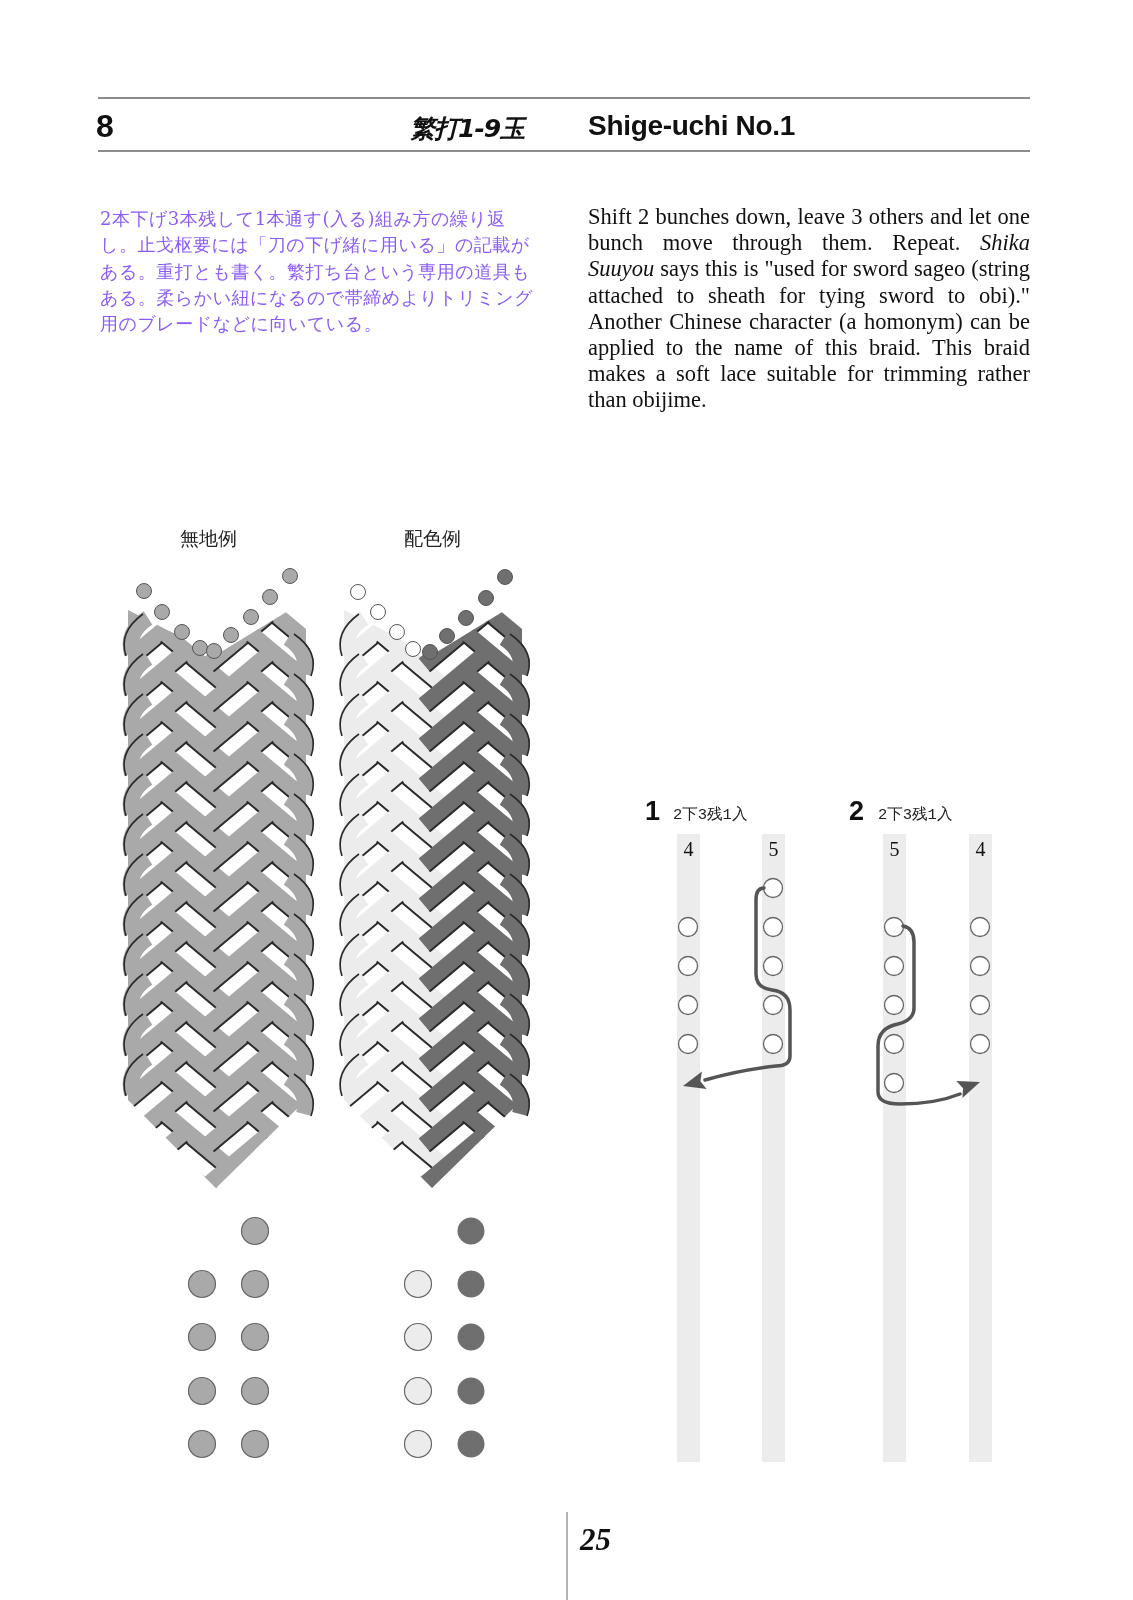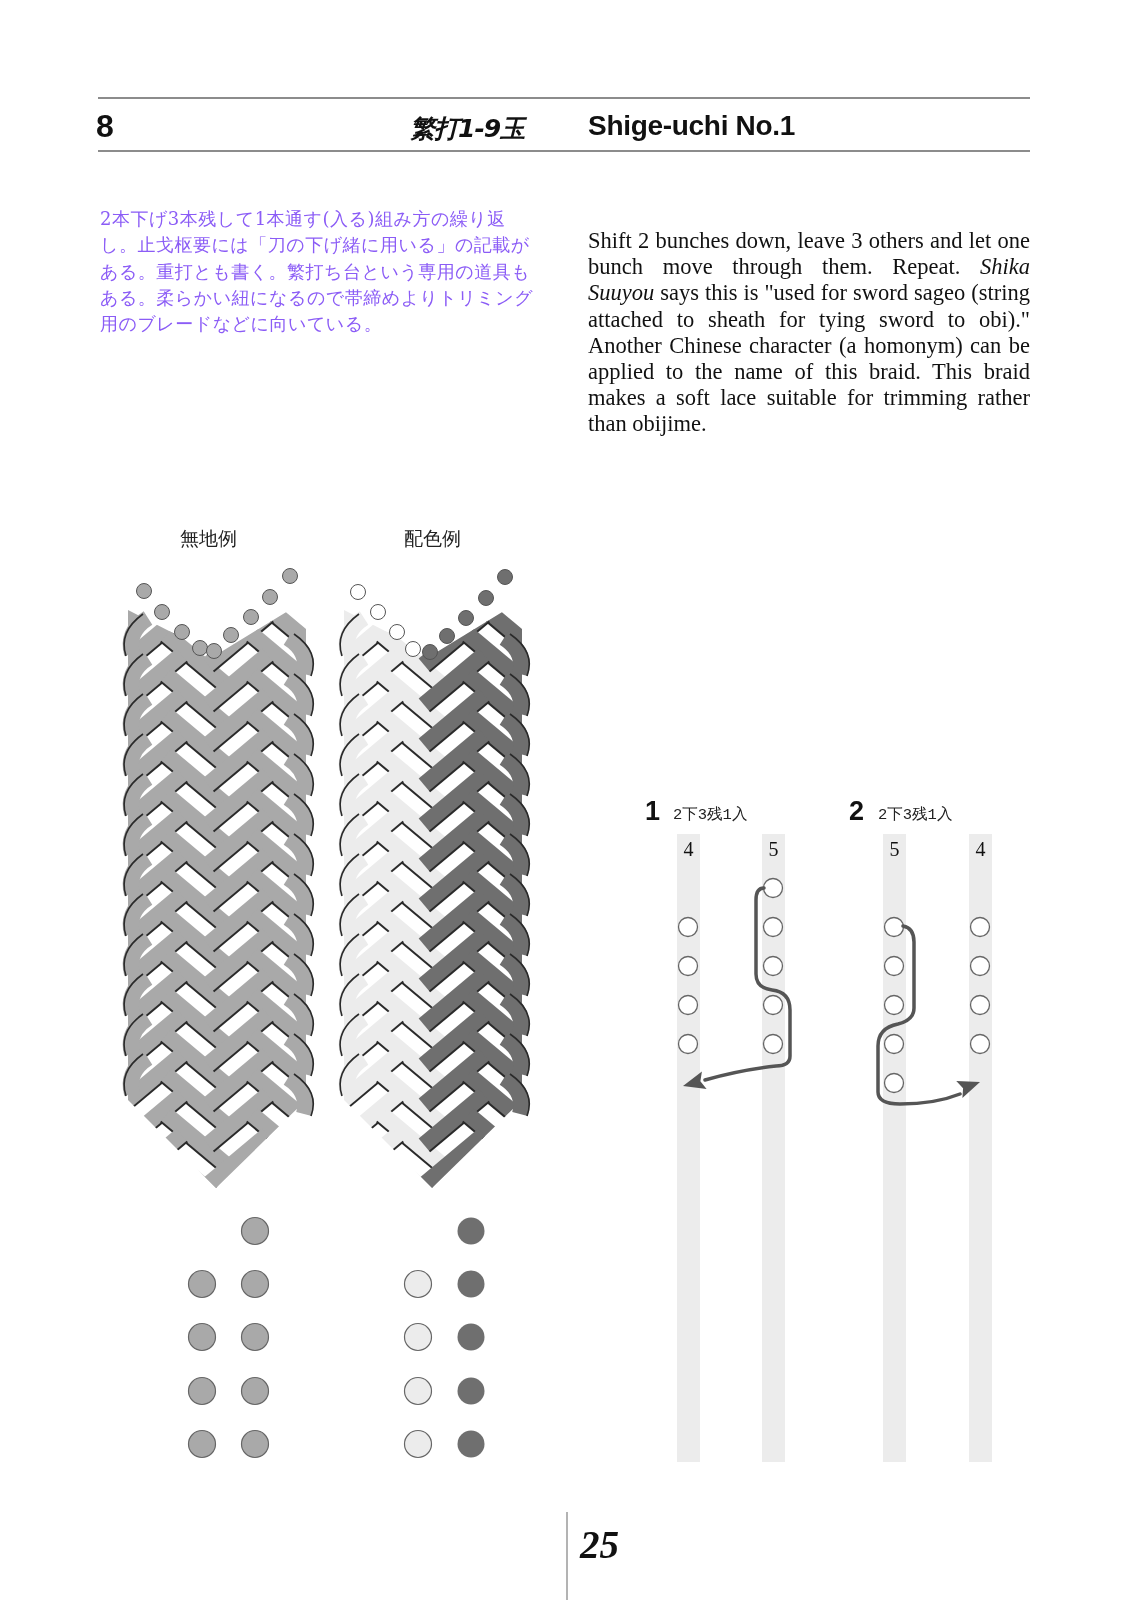--- a/index.html
+++ b/index.html
@@ -2,29 +2,29 @@
 <html><head>
 <meta charset="utf-8">
 <style>
   html, body { margin: 0; padding: 0; background: #ffffff; }
   body { width: 1133px; height: 1600px; position: relative; overflow: hidden; font-family: "DejaVu Serif", serif; color: #111; }
   .rule { position: absolute; left: 98px; width: 932px; height: 1.5px; background: #8c8c8c; }
   .chapter-num { position: absolute; left: 96px; top: 108px; font-family: "Liberation Sans", sans-serif; font-weight: bold; font-size: 32px; letter-spacing: -0.5px; }
   .title-jp { position: absolute; left: 410px; top: 112px; font-family: "DejaVu Sans", sans-serif; font-weight: bold; font-size: 25px; letter-spacing: -1px; font-style: italic; }
   .title-en { position: absolute; left: 588px; top: 110px; font-family: "Liberation Sans", sans-serif; font-weight: bold; font-size: 28px; letter-spacing: -0.3px; text-align: right; }
   .body-jp { position: absolute; left: 100px; top: 206px; width: 440px; font-family: "DejaVu Serif", serif; font-size: 18px; line-height: 26.3px; color: #8b5cf6; letter-spacing: 0.5px; }
-  .body-en { position: absolute; left: 588px; top: 204px; width: 442px; font-family: "Liberation Serif", serif; font-size: 22.5px; line-height: 26.2px; text-align: justify; color: #111; margin-top: 24px; }
+  .body-en { position: absolute; left: 588px; top: 204px; width: 442px; font-family: "Liberation Serif", serif; font-size: 22.5px; line-height: 26.2px; text-align: justify; color: #111; }
   .body-en i { font-style: italic; }
   .label-jp { position: absolute; top: 518px; font-family: "DejaVu Serif", serif; font-size: 19px; color: #222; margin-top: 8px; }
   .step-num { position: absolute; top: 796px; font-family: "Liberation Sans", sans-serif; font-weight: bold; font-size: 27px; }
   .step-label { position: absolute; top: 804px; font-family: Liberation Mono, monospace; font-size: 15.5px; color: #222; }
   .strip-label { position: absolute; top: 838px; width: 23px; text-align: center; font-family: "Liberation Serif", serif; font-size: 20px; }
   svg { position: absolute; left: 0; top: 0; }
   .footer-line { position: absolute; left: 566px; top: 1512px; width: 2px; height: 88px; background: #b3b3b3; }
-  .page-num { position: absolute; left: 580px; top: 1522px; font-family: "Liberation Serif", serif; font-style: italic; font-weight: bold; font-size: 39px; }
+  .page-num { position: absolute; left: 580px; top: 1522px; font-family: "Liberation Serif", serif; font-style: italic; font-weight: bold; font-size: 31px; }
 </style>
 </head>
 <body>
 
 <div class="rule" style="top:97px"></div>
 <div class="chapter-num">8</div>
 <div class="title-jp">繁打1-9玉</div>
 <div class="title-en">Shige-uchi No.1</div>
 <div class="rule" style="top:150px"></div>
 

